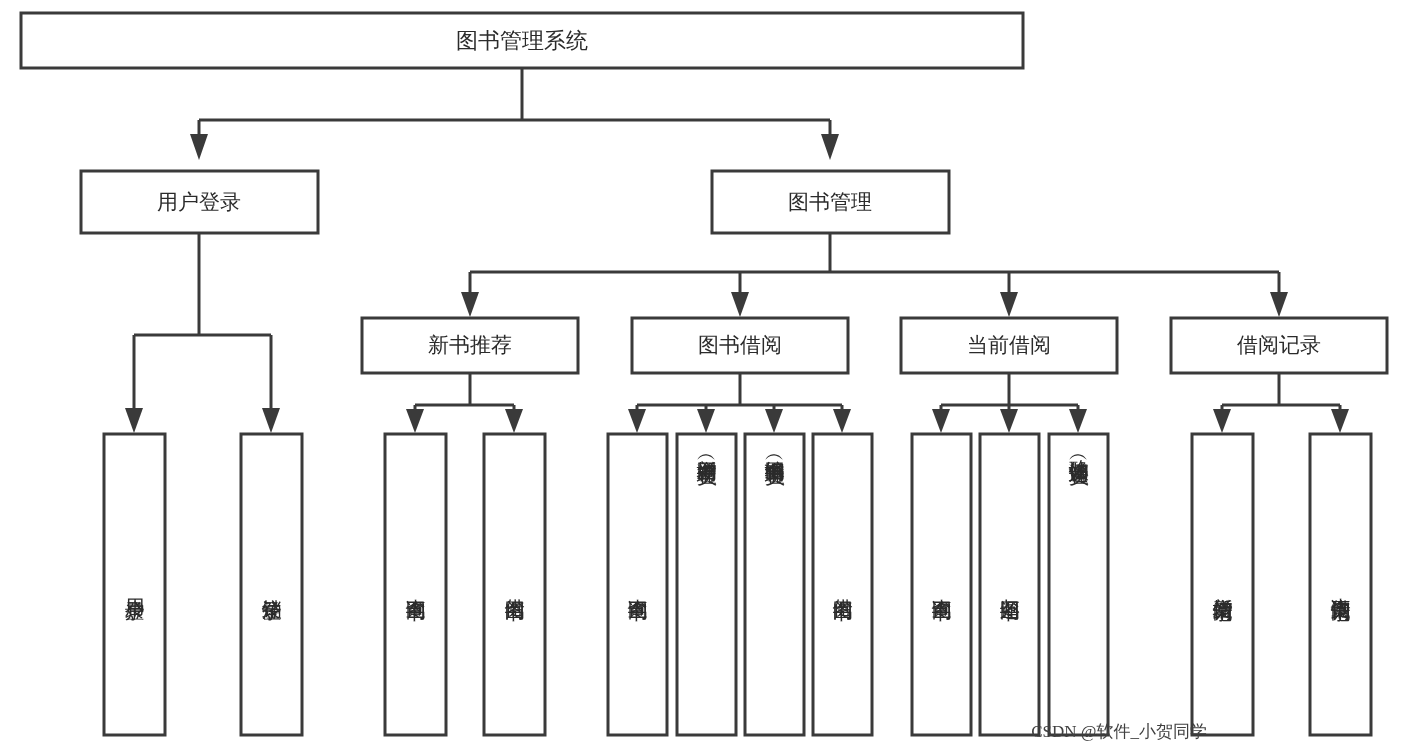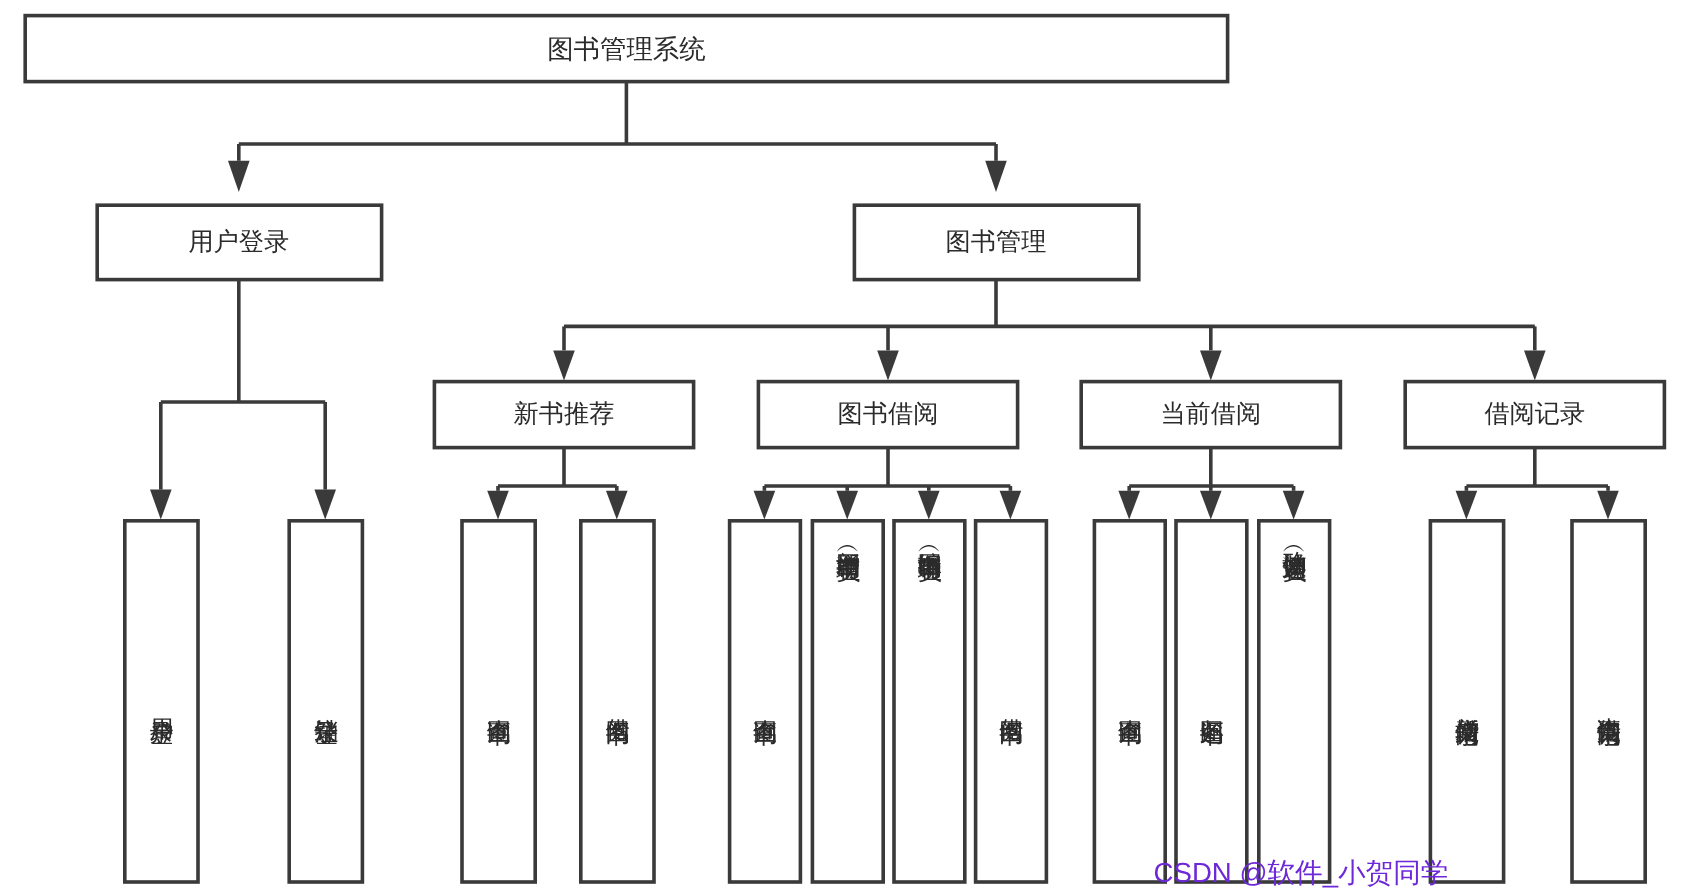--- a/index.html
+++ b/index.html
@@ -68,23 +68,23 @@
     line-height: 1.18;
     color: #2b2b2b;
     letter-spacing: 1px;
     white-space: nowrap;
     pointer-events: none;
   }
   .watermark {
     position: absolute;
     right: 8px;
     bottom: 4px;
-    font-family: Liberation Sans, sans-serif;
-    font-size: 23px;
-    color: #6d28d9;
+    font-family: Liberation Serif, serif;
+    font-size: 17px;
+    color: #404040;
     white-space: nowrap;
     user-select: none;
   }
 </style>
 </head>
 <body>
 
 <div id="diagram-root">
 
   <svg id="flowchart" viewBox="0 0 1405 747">

